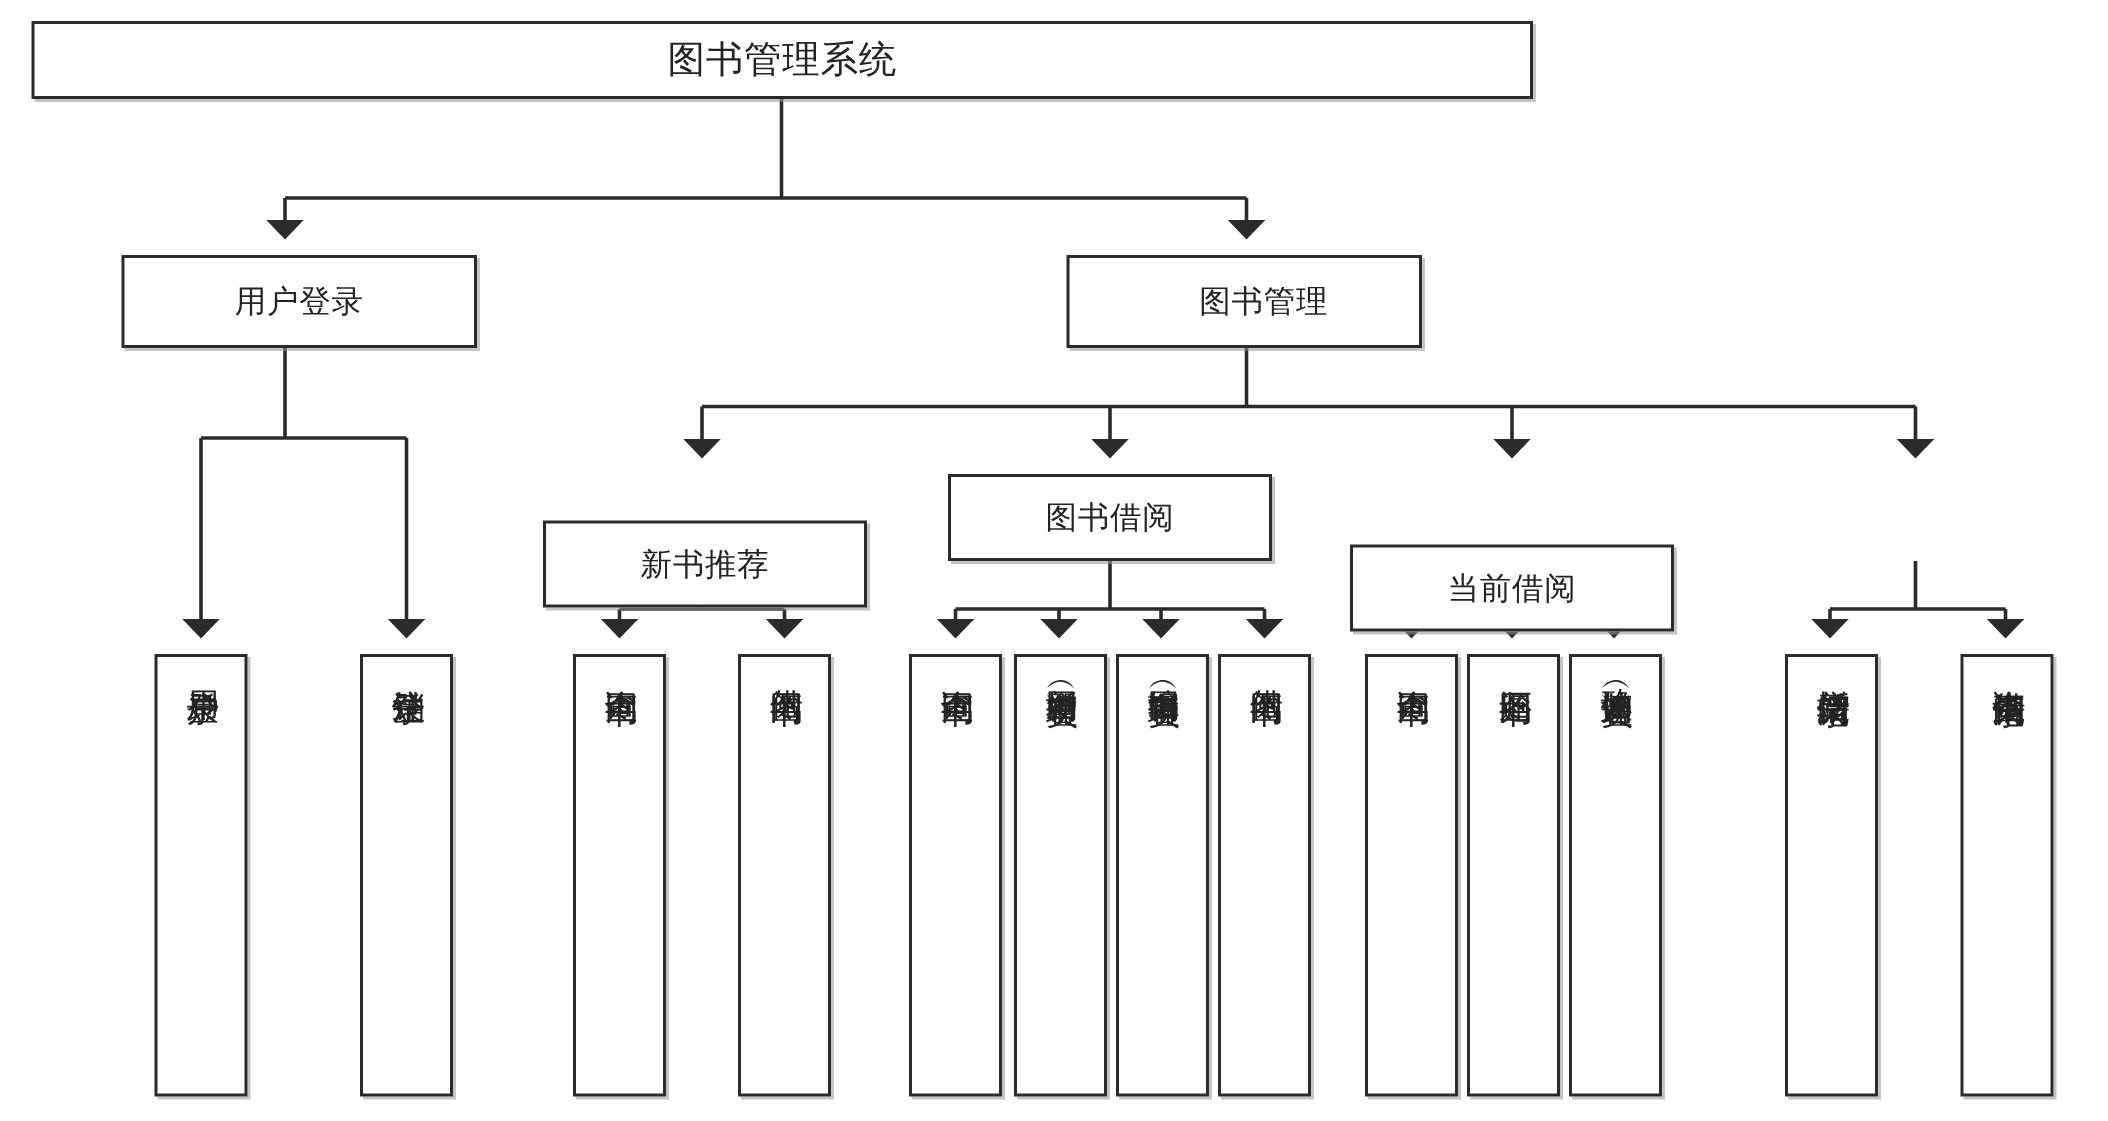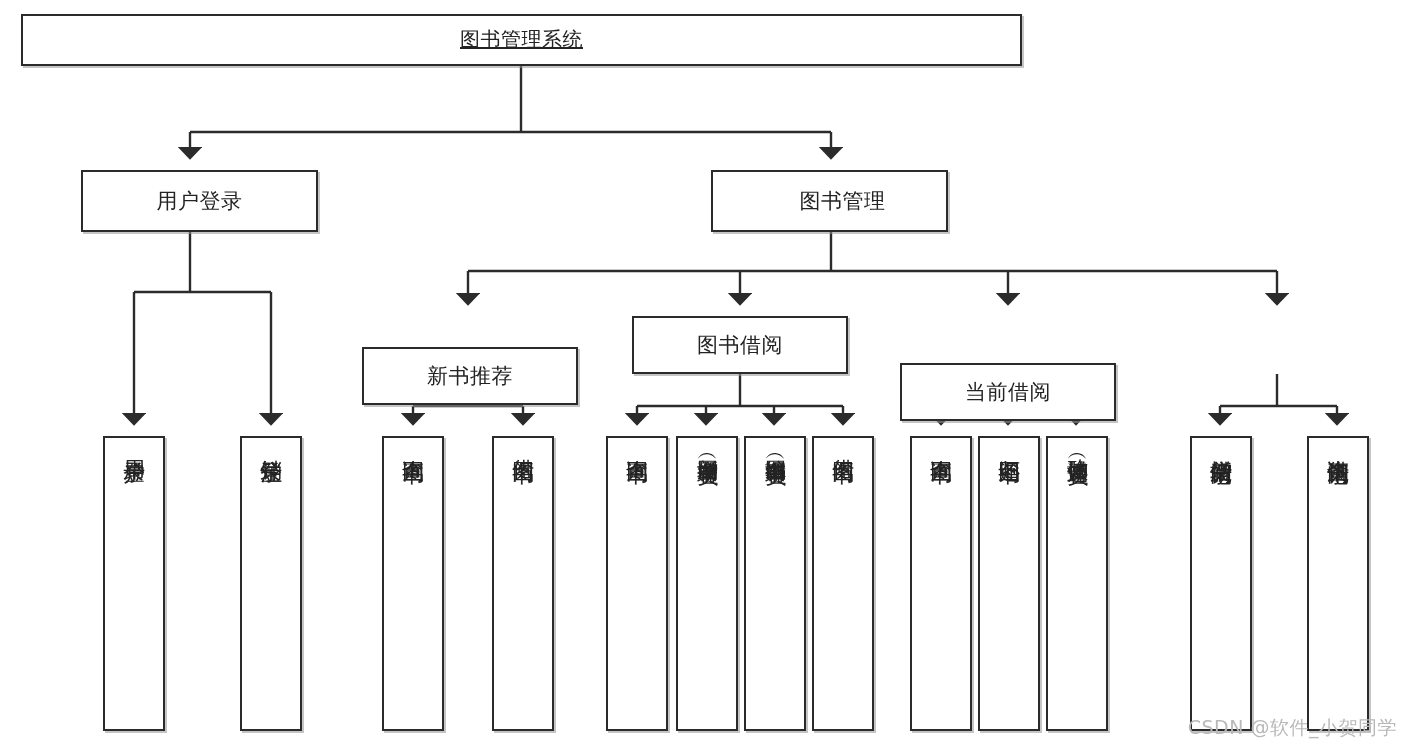--- a/index.html
+++ b/index.html
@@ -43,22 +43,21 @@
     line-height: 1.18;
     letter-spacing: 0.5px;
     color: #232323;
   }
   .node.horizontal .label {
     writing-mode: horizontal-tb;
     font-size: 21px;
     white-space: nowrap;
   }
   .node.root .label {
-    font-size: 20px;
-    text-decoration: underline;
+    font-size: 25px;
   }
   .node.vertical {
     align-items: flex-start;
     justify-content: center;
     padding-top: 4px;
   }
   .node.vertical .label {
     writing-mode: vertical-rl;
     text-orientation: upright;
     font-size: 22px;
@@ -205,15 +204,14 @@
     <span class="label">确认归还（管理员）</span>
   </div>
 
   <div class="node vertical" style="left:1190px; top:436px; width:62px; height:295px;">
     <span class="label">新增借阅记录</span>
   </div>
   <div class="node vertical" style="left:1307px; top:436px; width:62px; height:295px;">
     <span class="label">查询借阅记录</span>
   </div>
 
-  <div id="watermark">CSDN @软件_小贺同学</div>
 
 </div>
 
 </body></html>

